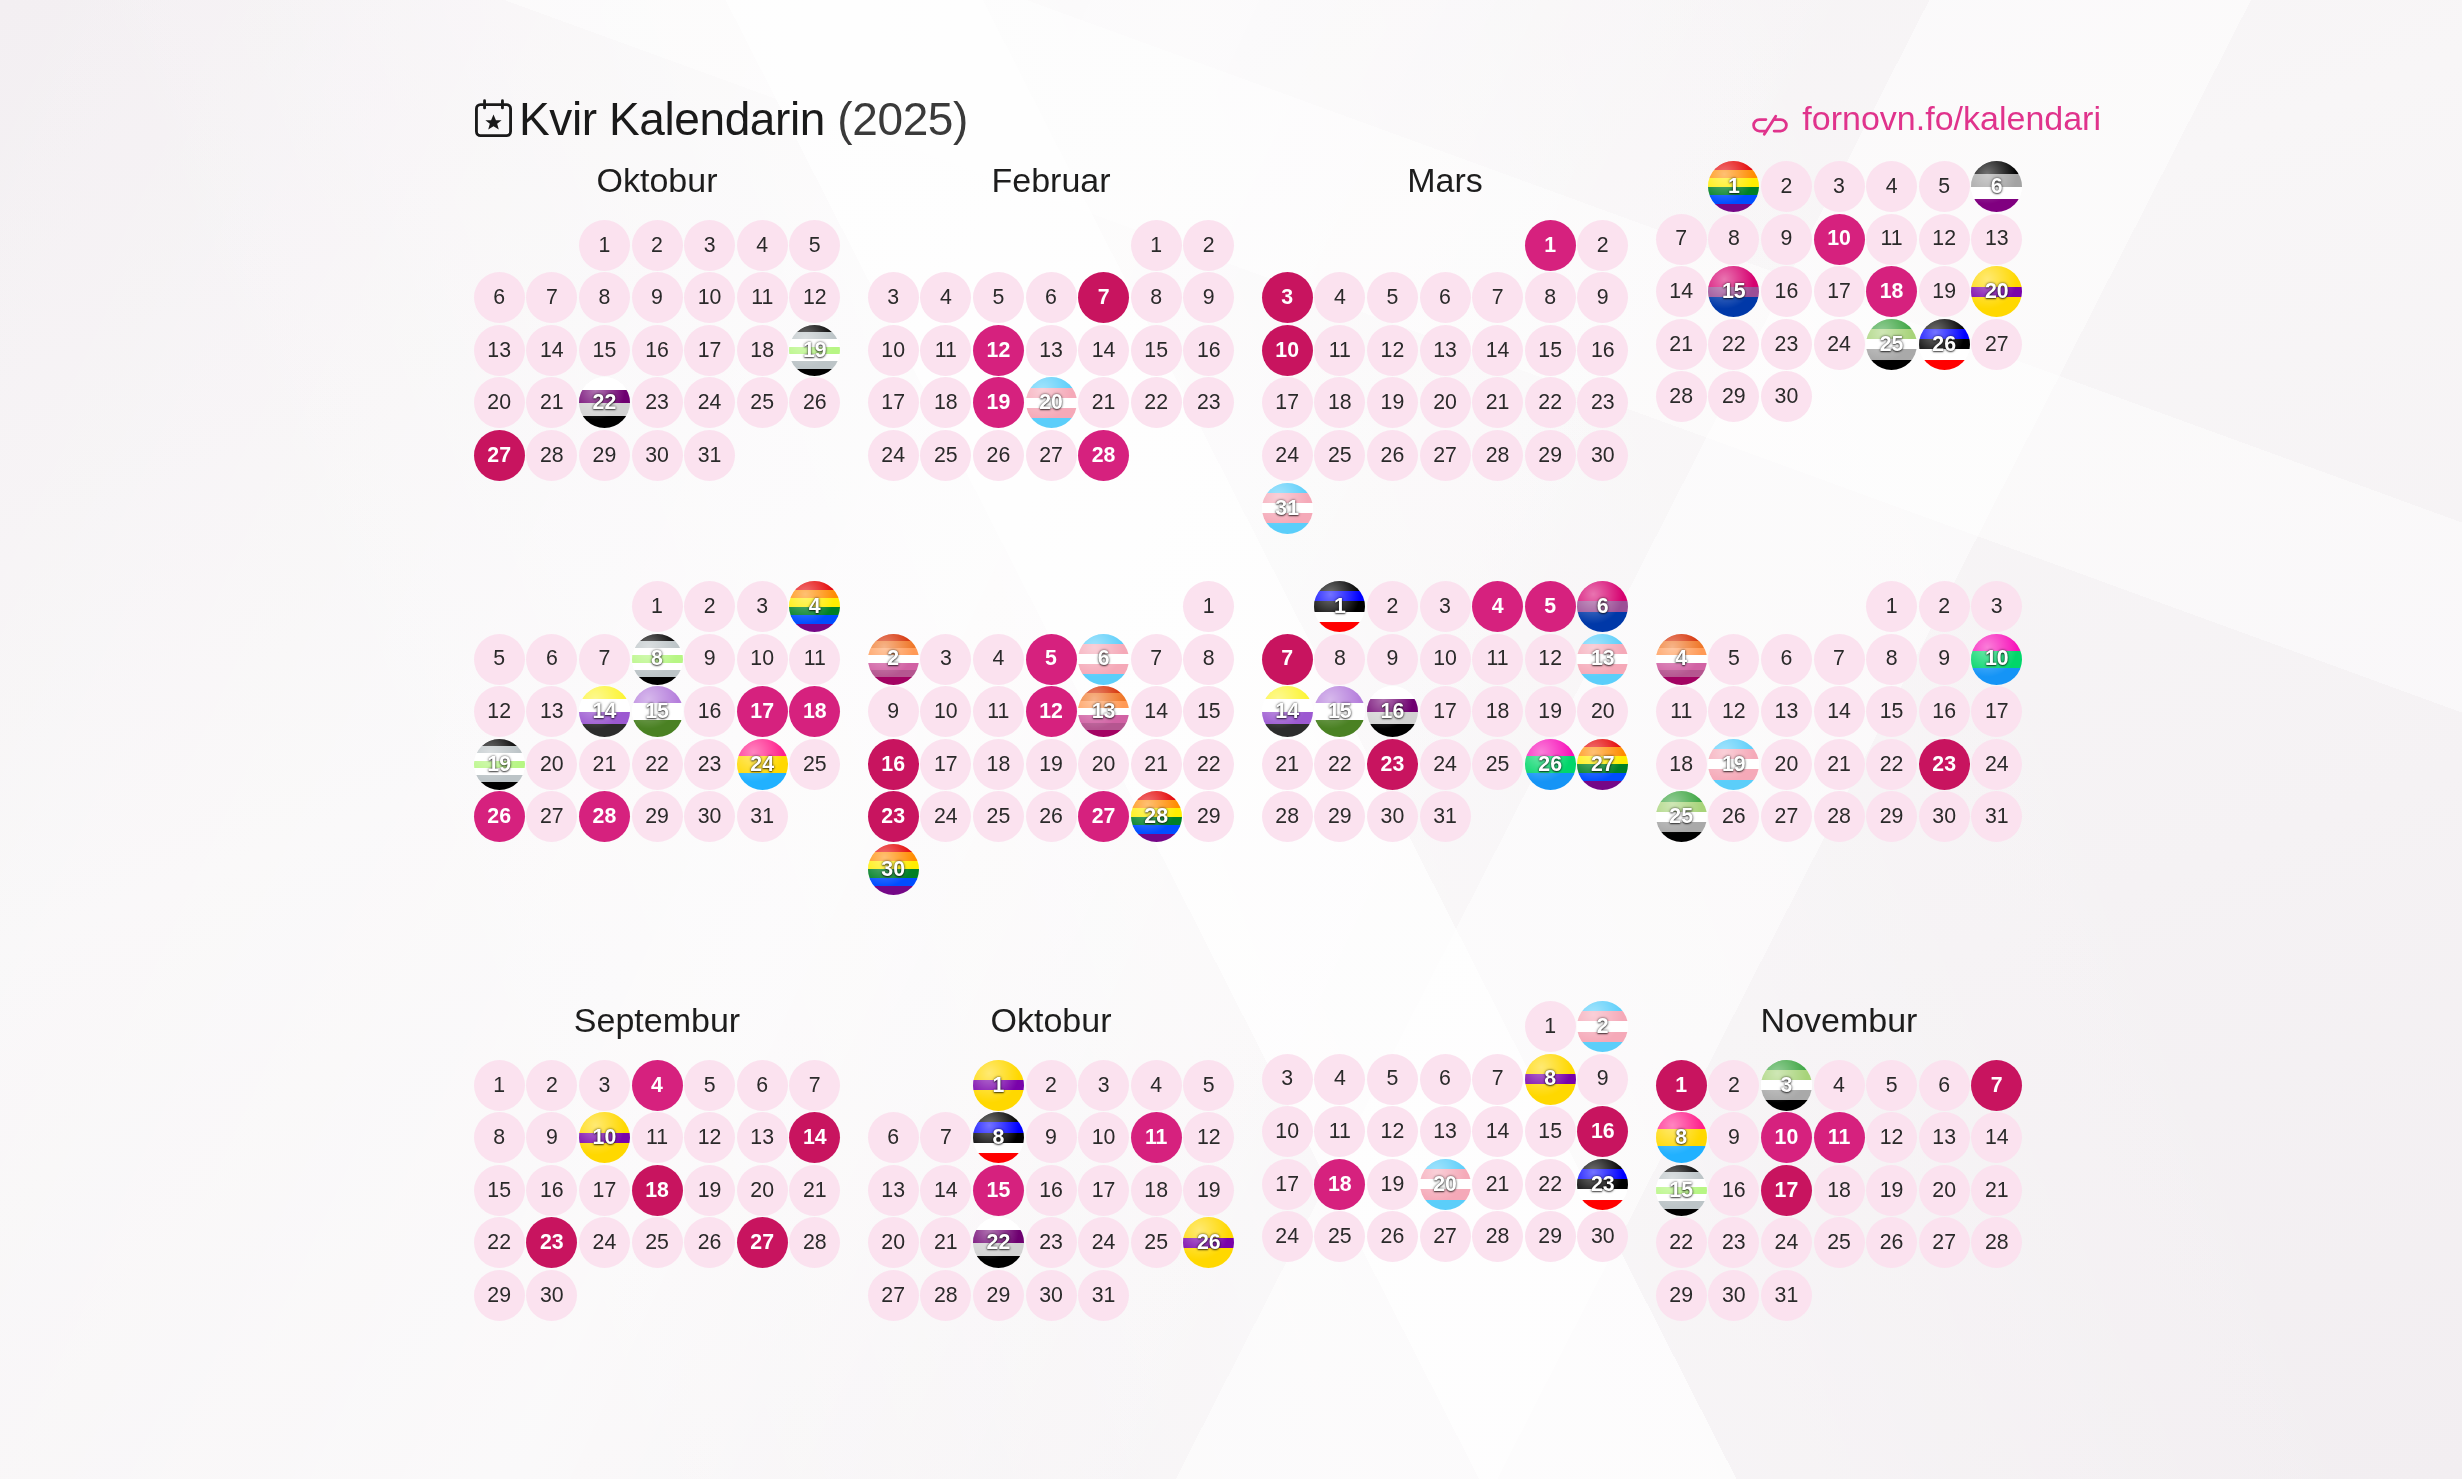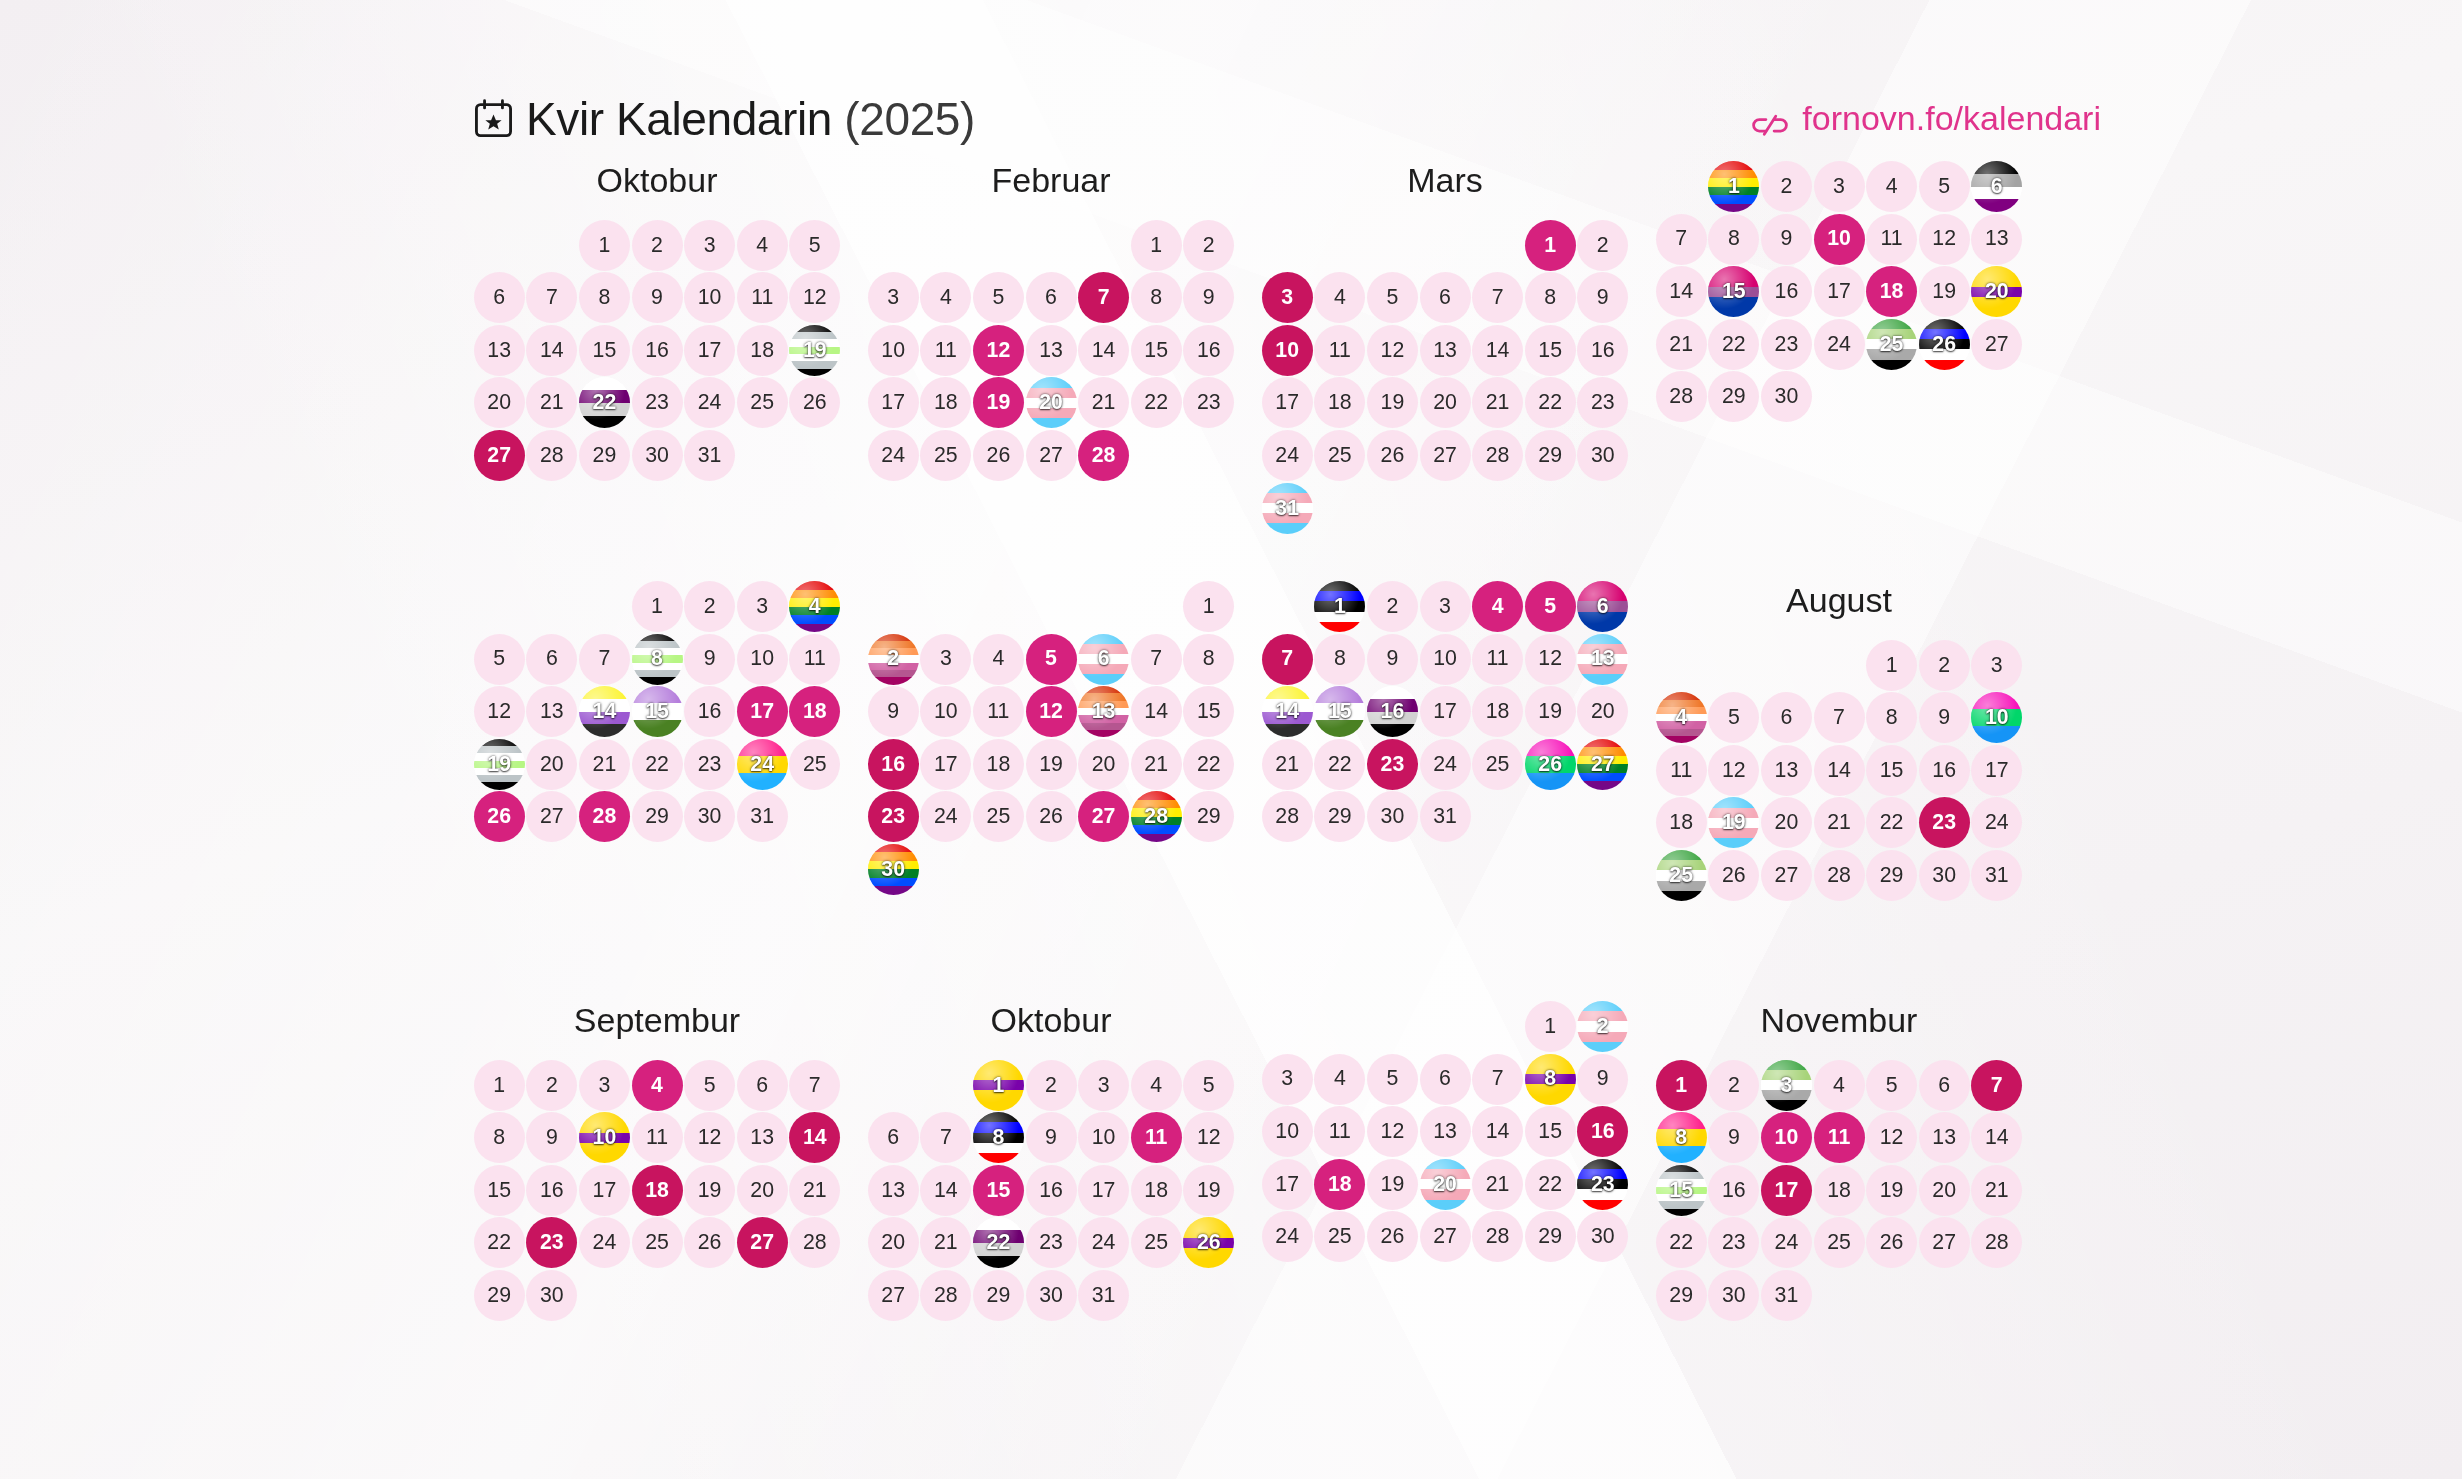--- a/index.html
+++ b/index.html
@@ -26,21 +26,21 @@
       linear-gradient(63deg, transparent 0 46%, rgba(255,255,255,0.7) 46% 54%, transparent 54% 100%),
       linear-gradient(-63deg, transparent 0 30%, rgba(255,255,255,0.5) 30% 40%, transparent 40% 100%),
       linear-gradient(20deg, transparent 0 70%, rgba(255,255,255,0.45) 70% 78%, transparent 78% 100%);
     pointer-events: none;
   }
   header {
     position: absolute;
     top: 61px; left: 474px; right: 361px;
     display: flex; align-items: center; justify-content: space-between;
   }
-  .title-wrap { display: flex; align-items: center; gap: 13px; }
+  .title-wrap { display: flex; align-items: center; gap: 6px; }
   .cal-icon { width: 39px; height: 39px; display: block; }
   .title {
     font-size: 46px; color: #1a1a1a; font-weight: 400; letter-spacing: -0.4px;
   }
   .title .year { color: #3a3a3a; }
   .site-link {
     display: flex; align-items: center; gap: 13px;
     color: #e0338c; font-size: 34px; text-decoration: none;
   }
   .link-icon { width: 38px; height: 24.6px; display: block; }
@@ -1050,21 +1050,20 @@
           </div>
           <div class="day plain">
             <span class="num">30</span>
           </div>
           <div class="day plain">
             <span class="num">31</span>
           </div>
         </div>
       </div>
       <div class="month">
-        <div class="month-name">August</div>
         <div class="days">
           <div class="day empty"></div>
           <div class="day empty"></div>
           <div class="day empty"></div>
           <div class="day empty"></div>
           <div class="day plain">
             <span class="num">1</span>
           </div>
           <div class="day plain">
             <span class="num">2</span>

